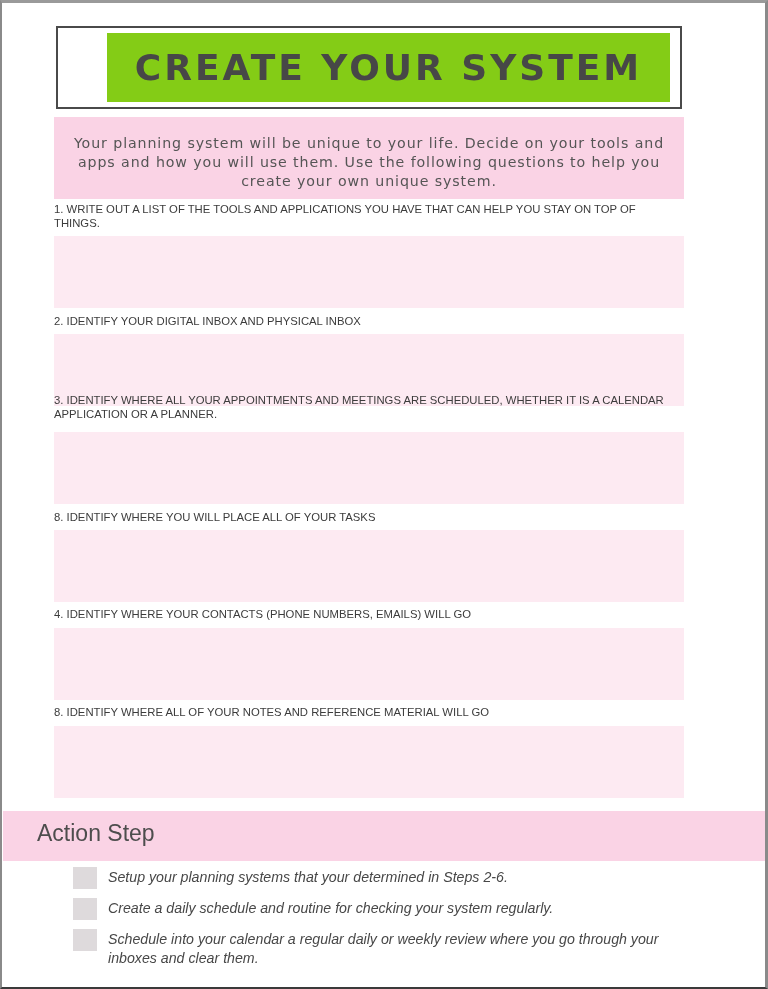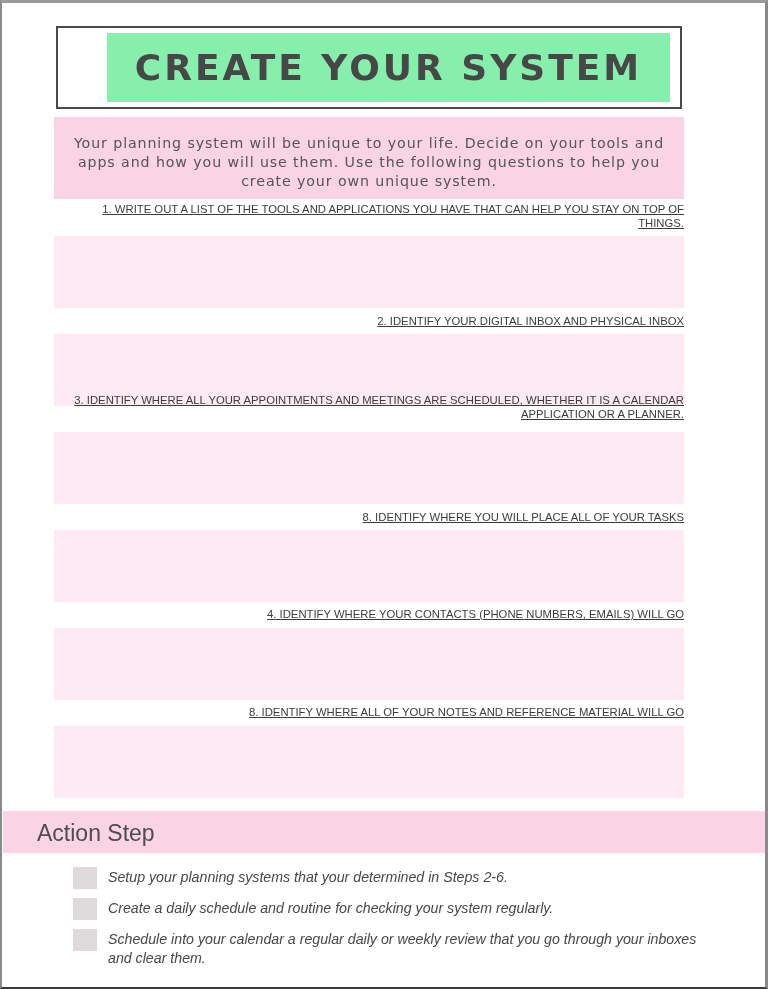--- a/index.html
+++ b/index.html
@@ -16,43 +16,43 @@
     border-left: 2px solid #8a8a8a;
     border-right: 3px solid #8a8a8a;
     border-bottom: 2px solid #3a3a3a;
   }
   .title-box {
     position: absolute; left: 56px; top: 26px; width: 626px; height: 83px;
     box-sizing: border-box; border: 2px solid #4a4a4a; background: #fff;
   }
   .title-inner {
     position: absolute; left: 9px; top: 5px; right: 10px; bottom: 5px;
-    background: #86efac;
+    background: #84cc16;
     display: flex; align-items: center; justify-content: center; margin-left: 40px;
   }
   .title-text {
     font-family: "DejaVu Sans", sans-serif; font-weight: bold;
     font-size: 36px; letter-spacing: 3px; color: #474747;
   }
   .intro {
     position: absolute; left: 54px; top: 117px; width: 630px; height: 82px;
     background: #fad3e5; box-sizing: border-box; padding: 17px 10px 4px 10px;
     text-align: center; font-family: "DejaVu Sans", sans-serif;
     font-size: 14.2px; line-height: 19px; letter-spacing: 0.9px; color: #555;
   }
   .question {
-    position: absolute; left: 54px; width: 630px; text-align: right;
-    font-size: 11.3px; line-height: 14px; color: #3c3c3c; text-decoration: underline;
+    position: absolute; left: 54px; width: 630px; text-align: left;
+    font-size: 11.3px; line-height: 14px; color: #3c3c3c;
   }
   .answer {
     position: absolute; left: 54px; width: 630px; height: 72px;
     background: #fdeaf2; box-sizing: border-box; border: none;
   }
   .action-banner {
-    position: absolute; left: 3px; top: 811px; width: 762px; height: 42px;
+    position: absolute; left: 3px; top: 811px; width: 762px; height: 50px;
     background: #fad3e5;
   }
   .action-title {
     position: absolute; left: 34px; top: 9px;
     font-size: 23px; color: #4d4d4d;
   }
   .action-item { position: absolute; left: 73px; width: 620px; }
   .checkbox {
     position: absolute; left: 0; top: 0; width: 24px; height: 22px;
     background: #dedadc; box-sizing: border-box;
@@ -102,14 +102,14 @@
   <div class="action-text">Setup your planning systems that your determined in Steps 2-6.</div>
 </div>
 
 <div class="action-item" style="top:898px;">
   <div class="checkbox"></div>
   <div class="action-text">Create a daily schedule and routine for checking your system regularly.</div>
 </div>
 
 <div class="action-item" style="top:929px;">
   <div class="checkbox"></div>
-  <div class="action-text">Schedule into your calendar a regular  daily or weekly review that you go through your inboxes and clear them.</div>
+  <div class="action-text">Schedule into your calendar a regular  daily or weekly review where you go through your inboxes and clear them.</div>
 </div>
 
 </body></html>

